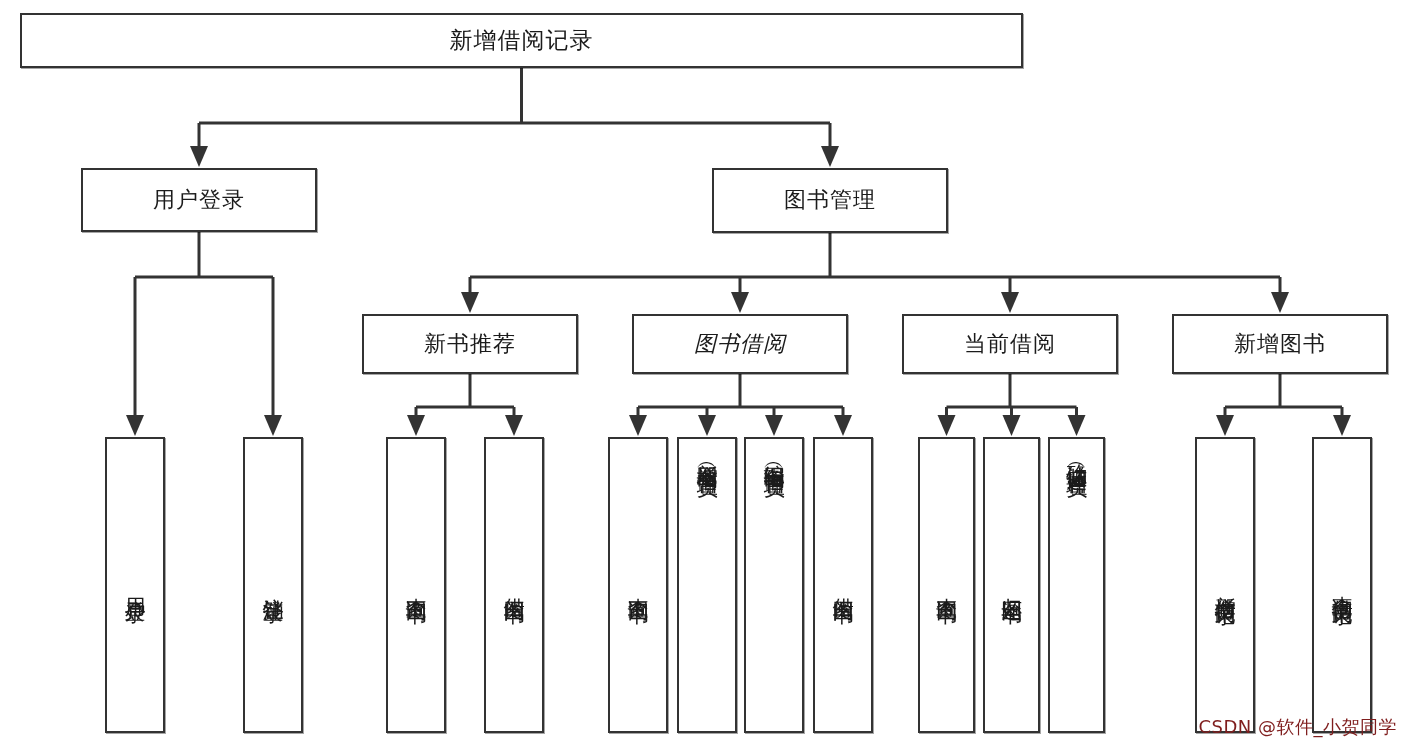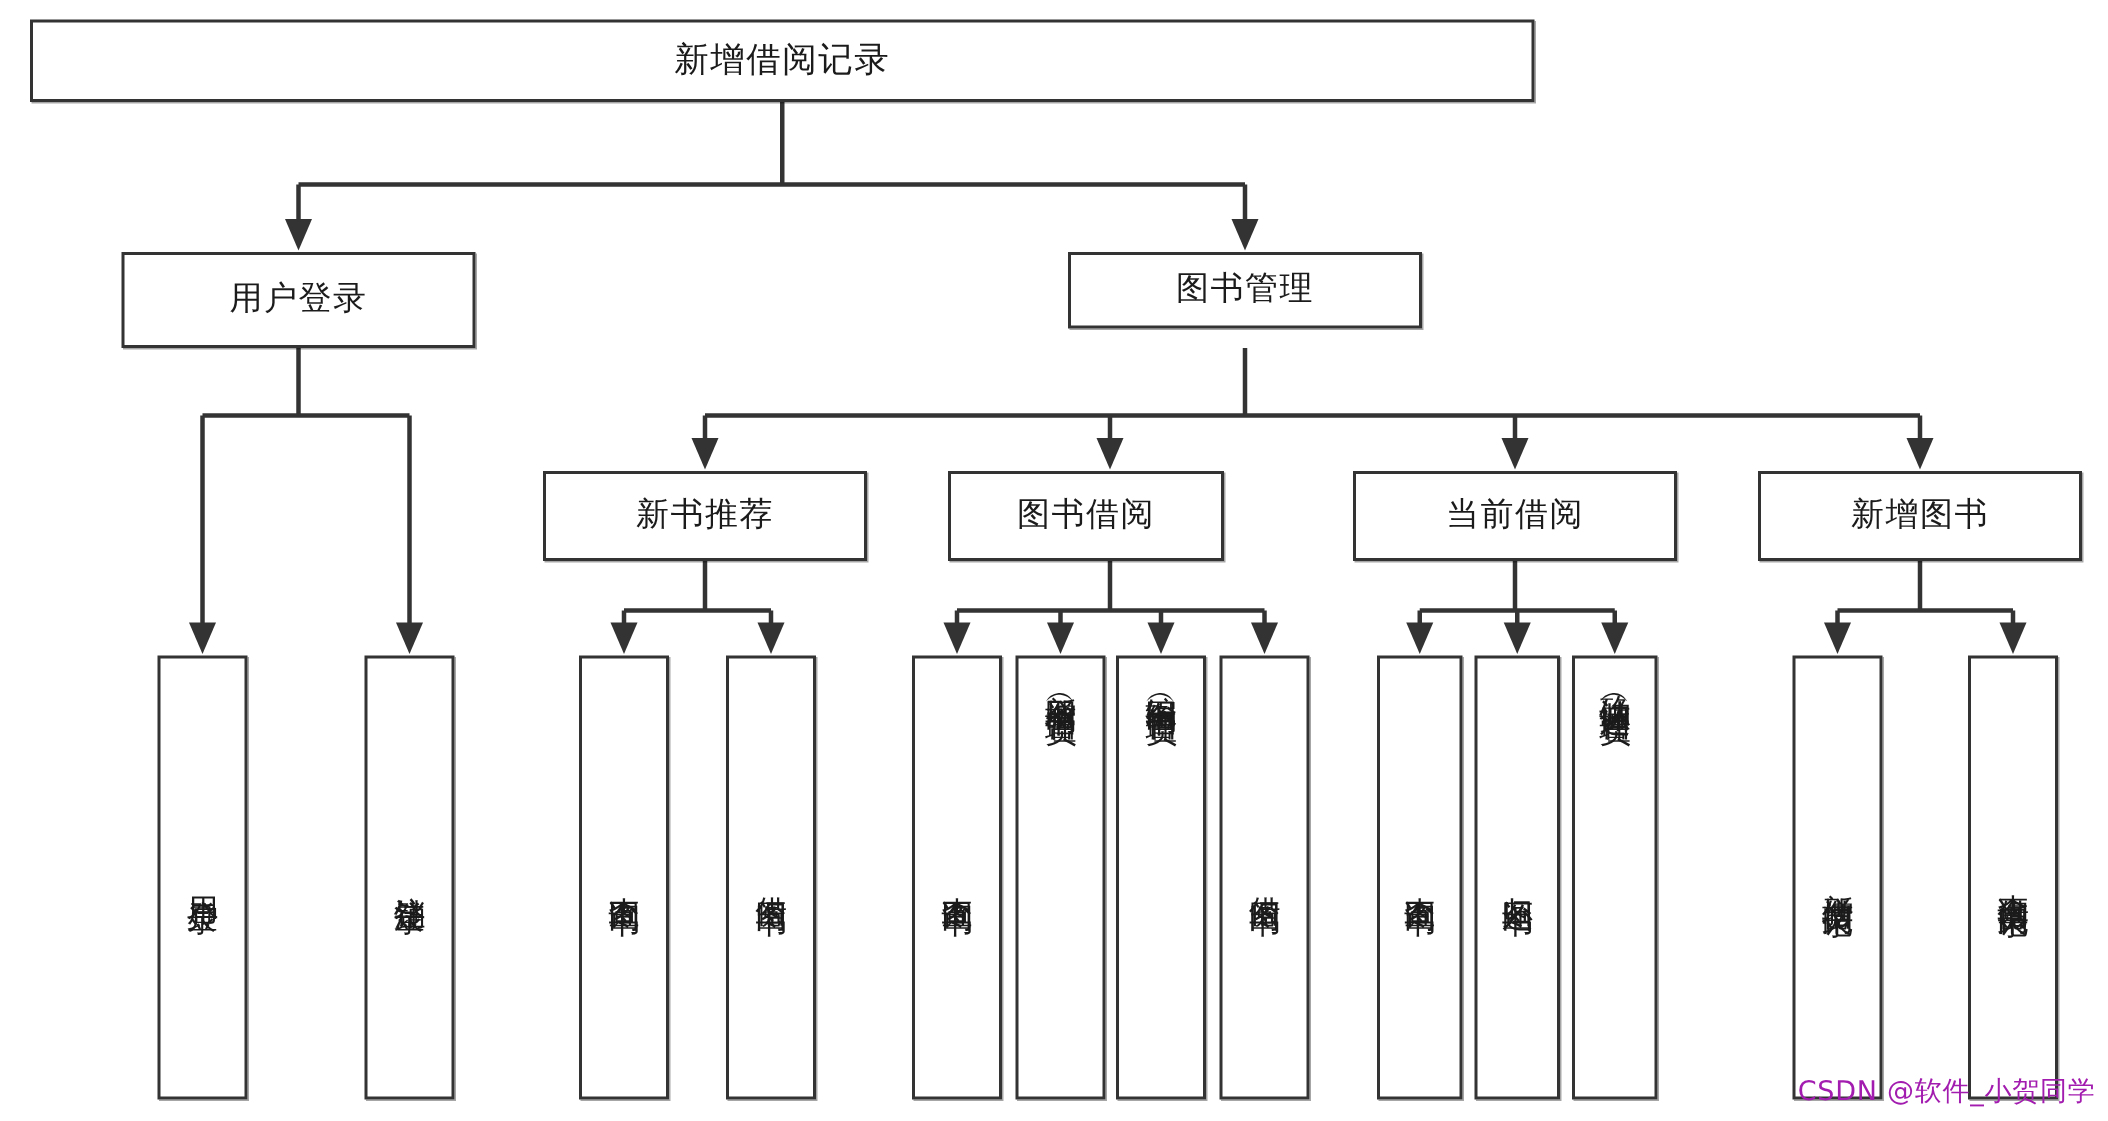--- a/index.html
+++ b/index.html
@@ -62,21 +62,21 @@
   }
   .node.vertical.centered {
     align-items: center;
     padding-top: 0;
   }
   .watermark {
     position: absolute;
     right: 8px;
     bottom: 8px;
     font-size: 18px;
-    color: #a21caf;
+    color: #7f1d1d;
     letter-spacing: 0.5px;
     white-space: nowrap;
     user-select: none;
   }
 </style>
 </head>
 <body>
 
 <div id="diagram-root">
   <svg id="edge-layer" viewBox="0 0 1405 747">
@@ -129,23 +129,23 @@
       <line x1="1280" y1="374" x2="1280" y2="407" stroke="#333333" stroke-width="3"></line>
       <line x1="1225" y1="407" x2="1342" y2="407" stroke="#333333" stroke-width="3"></line>
       <line x1="1225" y1="407" x2="1225" y2="421" stroke="#333333" stroke-width="3"></line>
       <polygon points="1216,415 1234,415 1225,436" fill="#333333"></polygon>
       <line x1="1342" y1="407" x2="1342" y2="421" stroke="#333333" stroke-width="3"></line>
       <polygon points="1333,415 1351,415 1342,436" fill="#333333"></polygon>
     </svg>
   <div id="node-layer">
       <div class="node horizontal root" style="left: 20px; top: 13px; width: 1003px; height: 55px;">新增借阅记录</div>
       <div class="node horizontal" style="left: 81px; top: 168px; width: 236px; height: 64px;">用户登录</div>
-      <div class="node horizontal" style="left: 712px; top: 168px; width: 236px; height: 51px;">图书管理</div>
+      <div class="node horizontal" style="left: 712px; top: 168px; width: 236px; height: 65px;">图书管理</div>
       <div class="node horizontal" style="left: 362px; top: 314px; width: 216px; height: 60px;">新书推荐</div>
-      <div class="node horizontal" style="left: 632px; top: 314px; width: 184px; height: 60px;">图书借阅</div>
+      <div class="node horizontal" style="left: 632px; top: 314px; width: 216px; height: 60px; font-style: italic;">图书借阅</div>
       <div class="node horizontal" style="left: 902px; top: 314px; width: 216px; height: 60px;">当前借阅</div>
       <div class="node horizontal" style="left: 1172px; top: 314px; width: 216px; height: 60px;">新增图书</div>
       <div class="node vertical centered" style="left: 105px; top: 437px; width: 60px; height: 296px;">
         <span class="vtext">用户登录</span>
       </div>
       <div class="node vertical centered" style="left: 243px; top: 437px; width: 60px; height: 296px;">
         <span class="vtext">注销登录</span>
       </div>
       <div class="node vertical centered" style="left: 386px; top: 437px; width: 60px; height: 296px;">
         <span class="vtext">查询图书</span>

